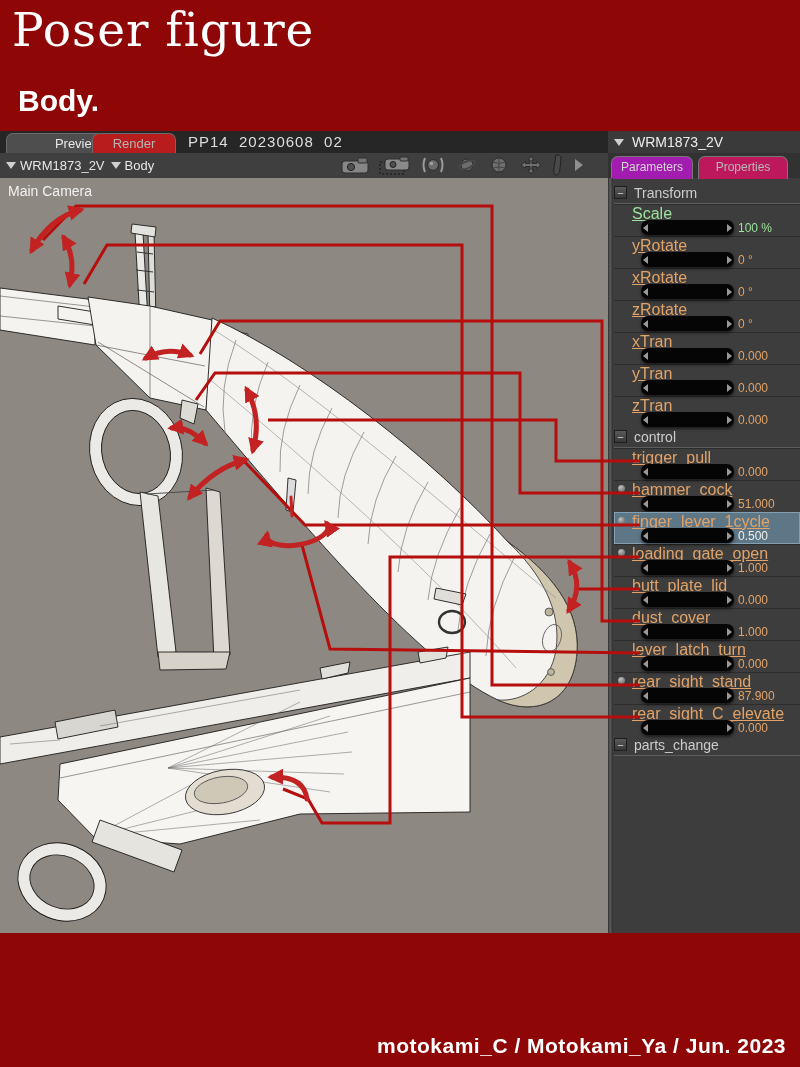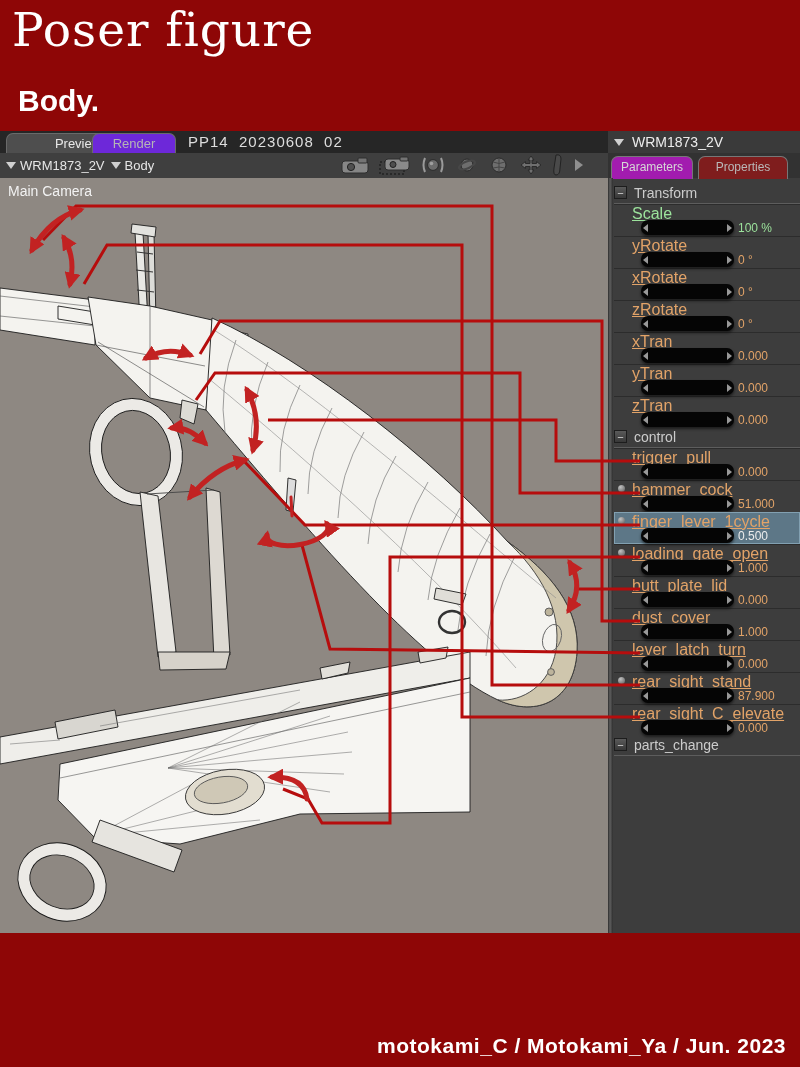--- a/index.html
+++ b/index.html
@@ -12,42 +12,42 @@
   
   .hdr-title{position:absolute;left:12px;top:2px;color:#fff;
     font-family:"DejaVu Serif","Liberation Serif",serif;font-size:47px;letter-spacing:1px;}
   .hdr-sub{position:absolute;left:18px;top:84px;color:#fff;font-size:30px;font-weight:bold;}
   .credit{position:absolute;right:14px;top:1034px;color:#fff;font-size:21px;font-weight:bold;letter-spacing:.5px;}
   
   .tabbar{position:absolute;left:0;top:131px;width:608px;height:22px;background:#262626;}
   .tab{position:absolute;top:2px;height:20px;border:1px solid #6a6a6a;border-bottom:none;
        border-radius:7px 7px 0 0;font-size:13px;color:#cfcfcf;text-align:center;line-height:19px;}
   .tab.preview{left:6px;width:78px;background:#4e4e4e;color:#e8e8e8;padding-left:32px;}
-  .tab.render{left:92px;width:82px;background:#6d28d9;color:#b5b5b5;}
+  .tab.render{left:92px;width:82px;background:#b91c1c;color:#b5b5b5;}
   .doc-title{position:absolute;left:188px;top:2px;color:#dedede;font-size:15px;white-space:pre;letter-spacing:1px;}
   .toolbar{position:absolute;left:0;top:153px;width:608px;height:25px;background:#3f3f3f;
            display:flex;align-items:center;}
   .selgrp{display:flex;align-items:center;gap:4px;margin-left:6px;color:#e6e6e6;font-size:13px;}
   .tri{width:0;height:0;border-left:5px solid transparent;border-right:5px solid transparent;
        border-top:7px solid #d0d0d0;display:inline-block;}
   .cam-icons{position:absolute;left:340px;top:1px;display:flex;gap:9px;align-items:center;}
   .cam-icons span{display:inline-flex;align-items:center;}
   
   .viewport{position:absolute;left:0;top:178px;width:608px;height:755px;background:var(--vp);}
   .vp-label{position:absolute;left:8px;top:183px;color:#f2f2f2;font-size:14px;z-index:3;}
   svg.overlay{position:absolute;left:0;top:0;z-index:10;pointer-events:none;}
   
   .panel{position:absolute;left:608px;top:131px;width:192px;height:802px;background:#3d3d3d;box-sizing:border-box;}
   .panel-title{position:absolute;left:0;top:0;width:100%;height:22px;background:#3a3a3a;
      color:#ececec;font-size:14px;display:flex;align-items:center;gap:8px;padding-left:6px;box-sizing:border-box;}
   .panel-tabs{position:absolute;left:0;top:22px;width:100%;height:25px;background:#323232;}
   .ptab{position:absolute;top:3px;height:22px;border:1px solid #777;border-bottom:none;
         border-radius:7px 7px 0 0;font-size:12px;color:#d6d6d6;text-align:center;line-height:20px;}
   .ptab.params{left:3px;width:80px;background:#a21caf;}
-  .ptab.props{left:90px;width:88px;background:#7f1d1d;color:#b9b9b9;}
+  .ptab.props{left:90px;width:88px;background:#be185d;color:#b9b9b9;}
   .panel-scroll{position:absolute;left:0;top:47px;width:100%;height:755px;padding:6px 0 0 6px;box-sizing:border-box;}
   .scroll-strip{position:absolute;left:0;top:47px;width:5px;height:755px;
      background:linear-gradient(90deg,#2c2c2c,#5e5e5e 40%,#2f2f2f);z-index:2;}
   .sec-head{position:relative;height:20px;box-shadow:inset 0 -1px 0 rgba(170,170,170,.3);}
   .minus{position:absolute;left:0;top:2px;width:13px;height:13px;background:linear-gradient(#5a5a5a,#383838);
      border:1px solid #1d1d1d;color:#d8d8d8;font-size:11px;line-height:12px;text-align:center;box-sizing:border-box;}
   .sec-label{position:absolute;left:20px;top:1px;color:#cccccc;font-size:14px;}
   .dial-row{position:relative;height:32px;box-shadow:inset 0 1px 0 rgba(0,0,0,.28);}
   .dial-row.hl{background:var(--hl);box-shadow:inset 0 0 0 1px #82a0b1;}
   .dot{position:absolute;left:4px;top:5px;width:7px;height:7px;border-radius:50%;

